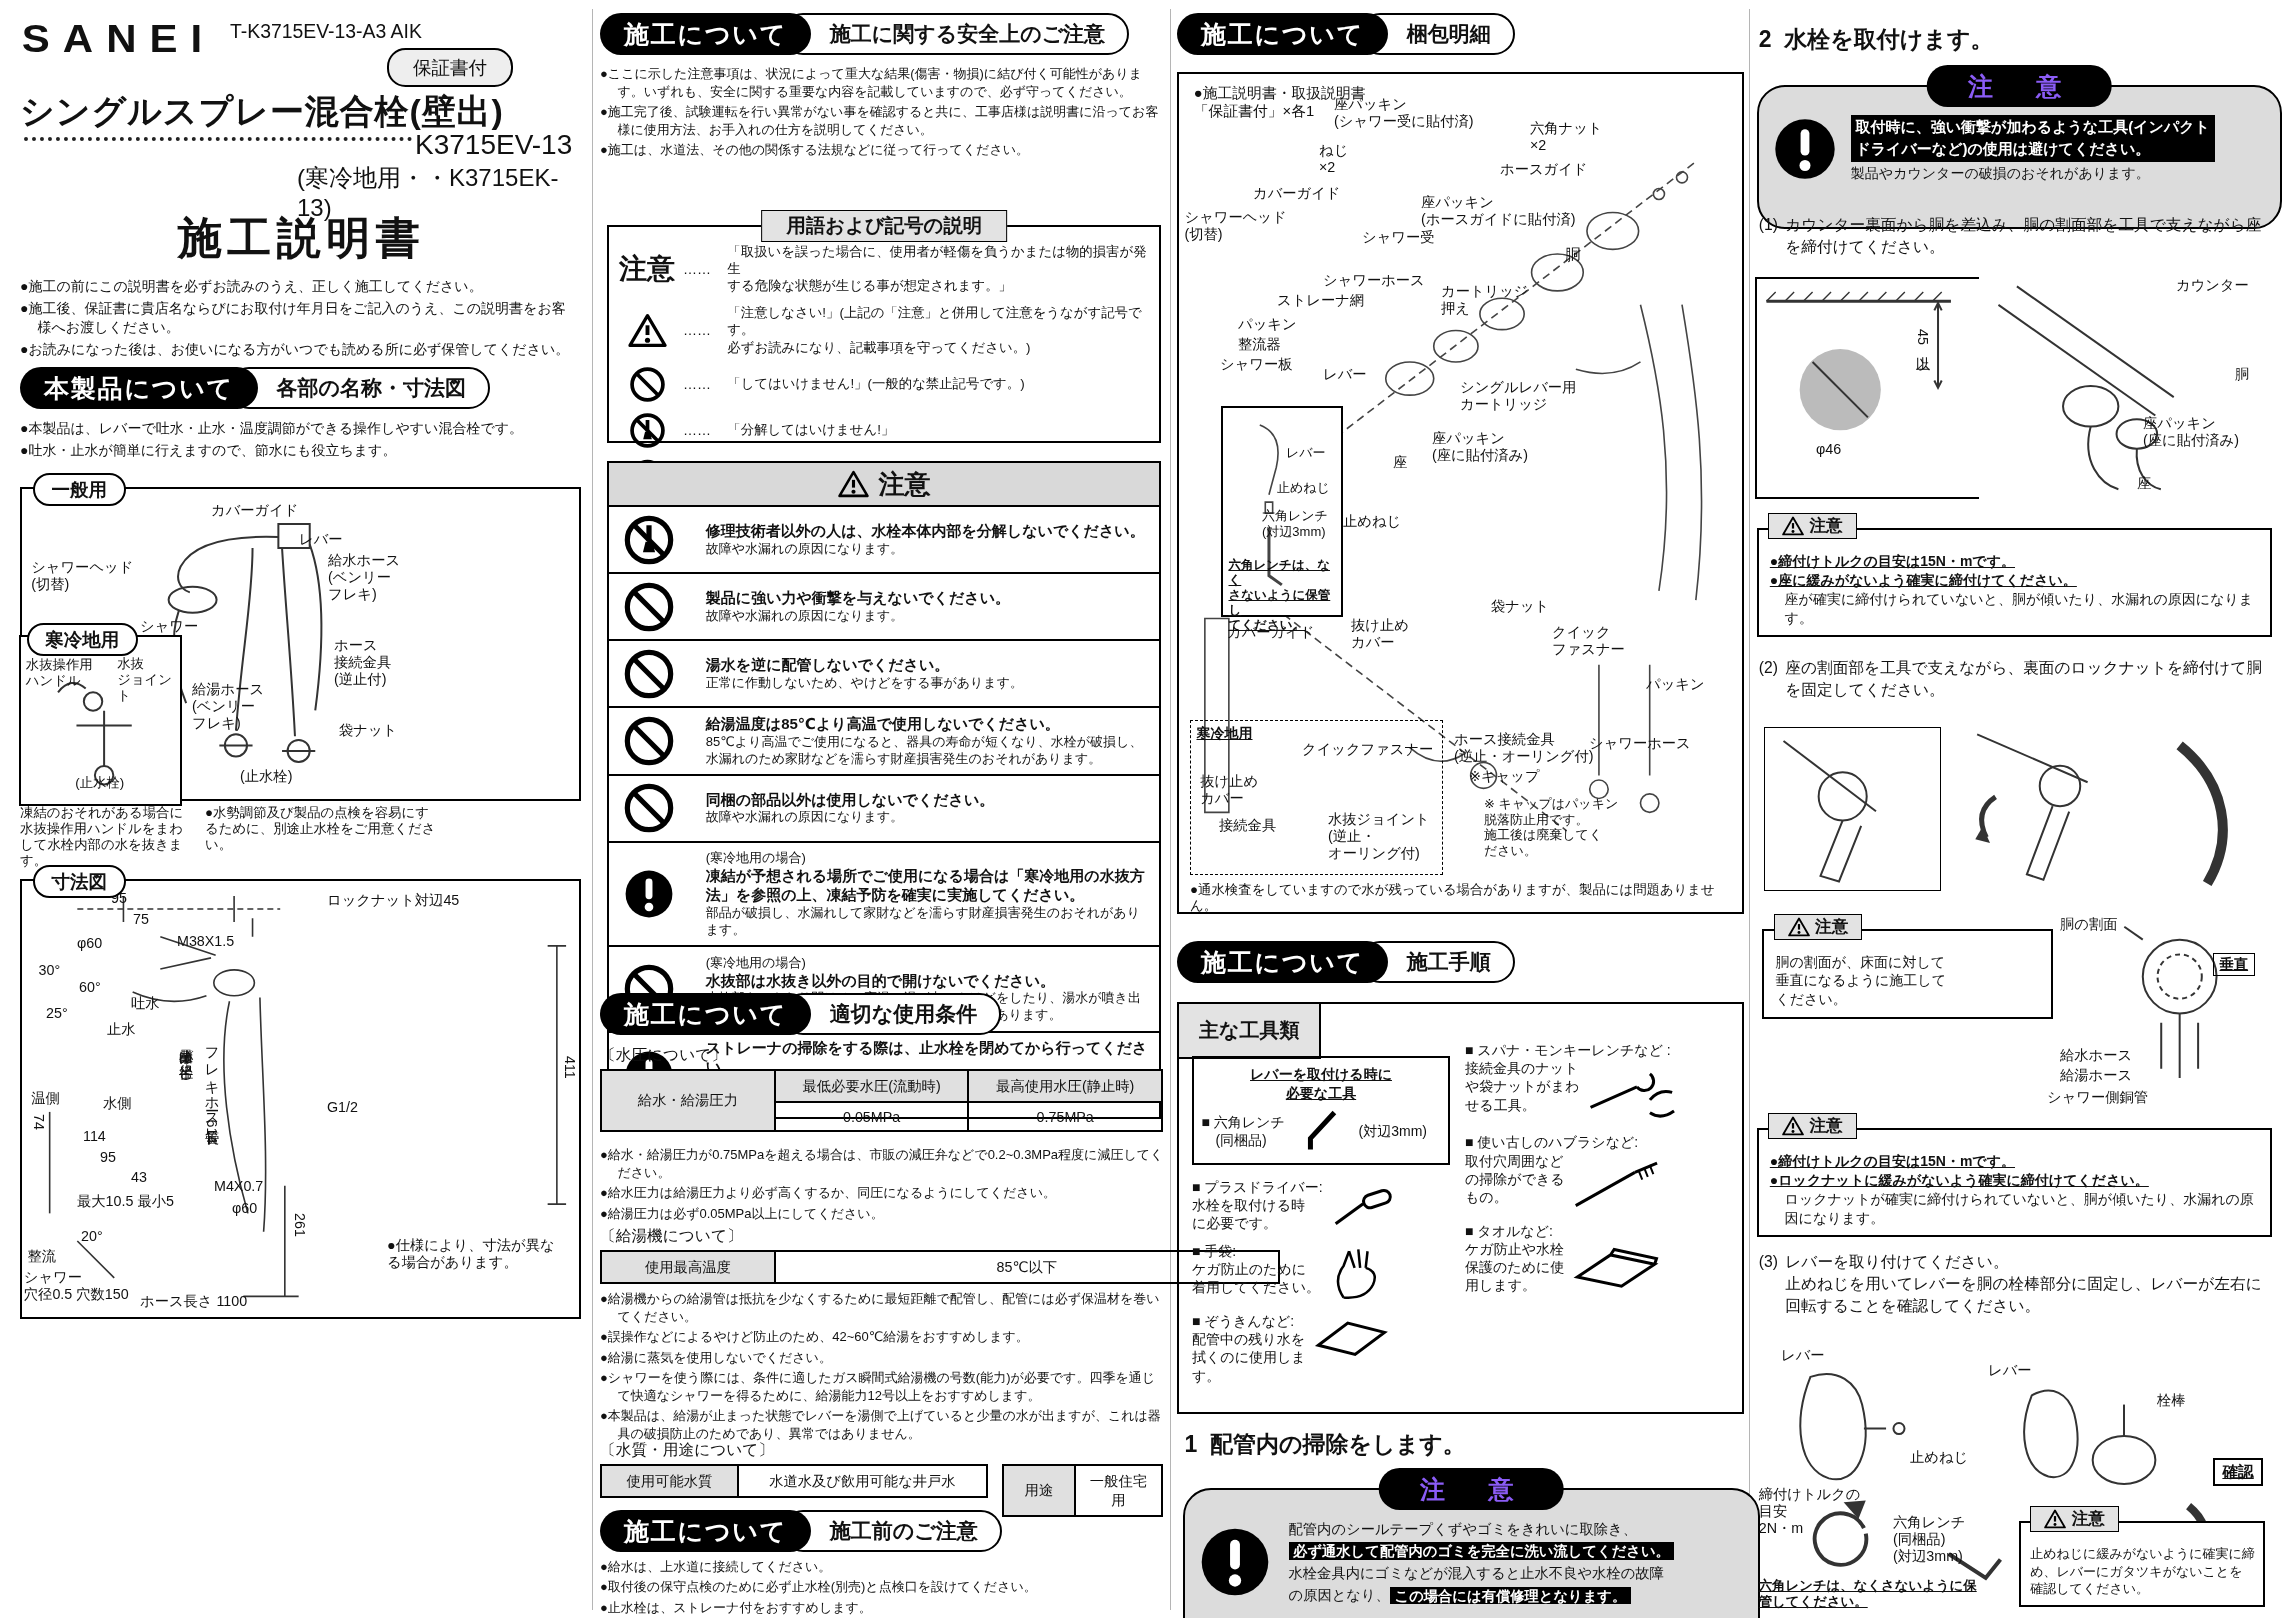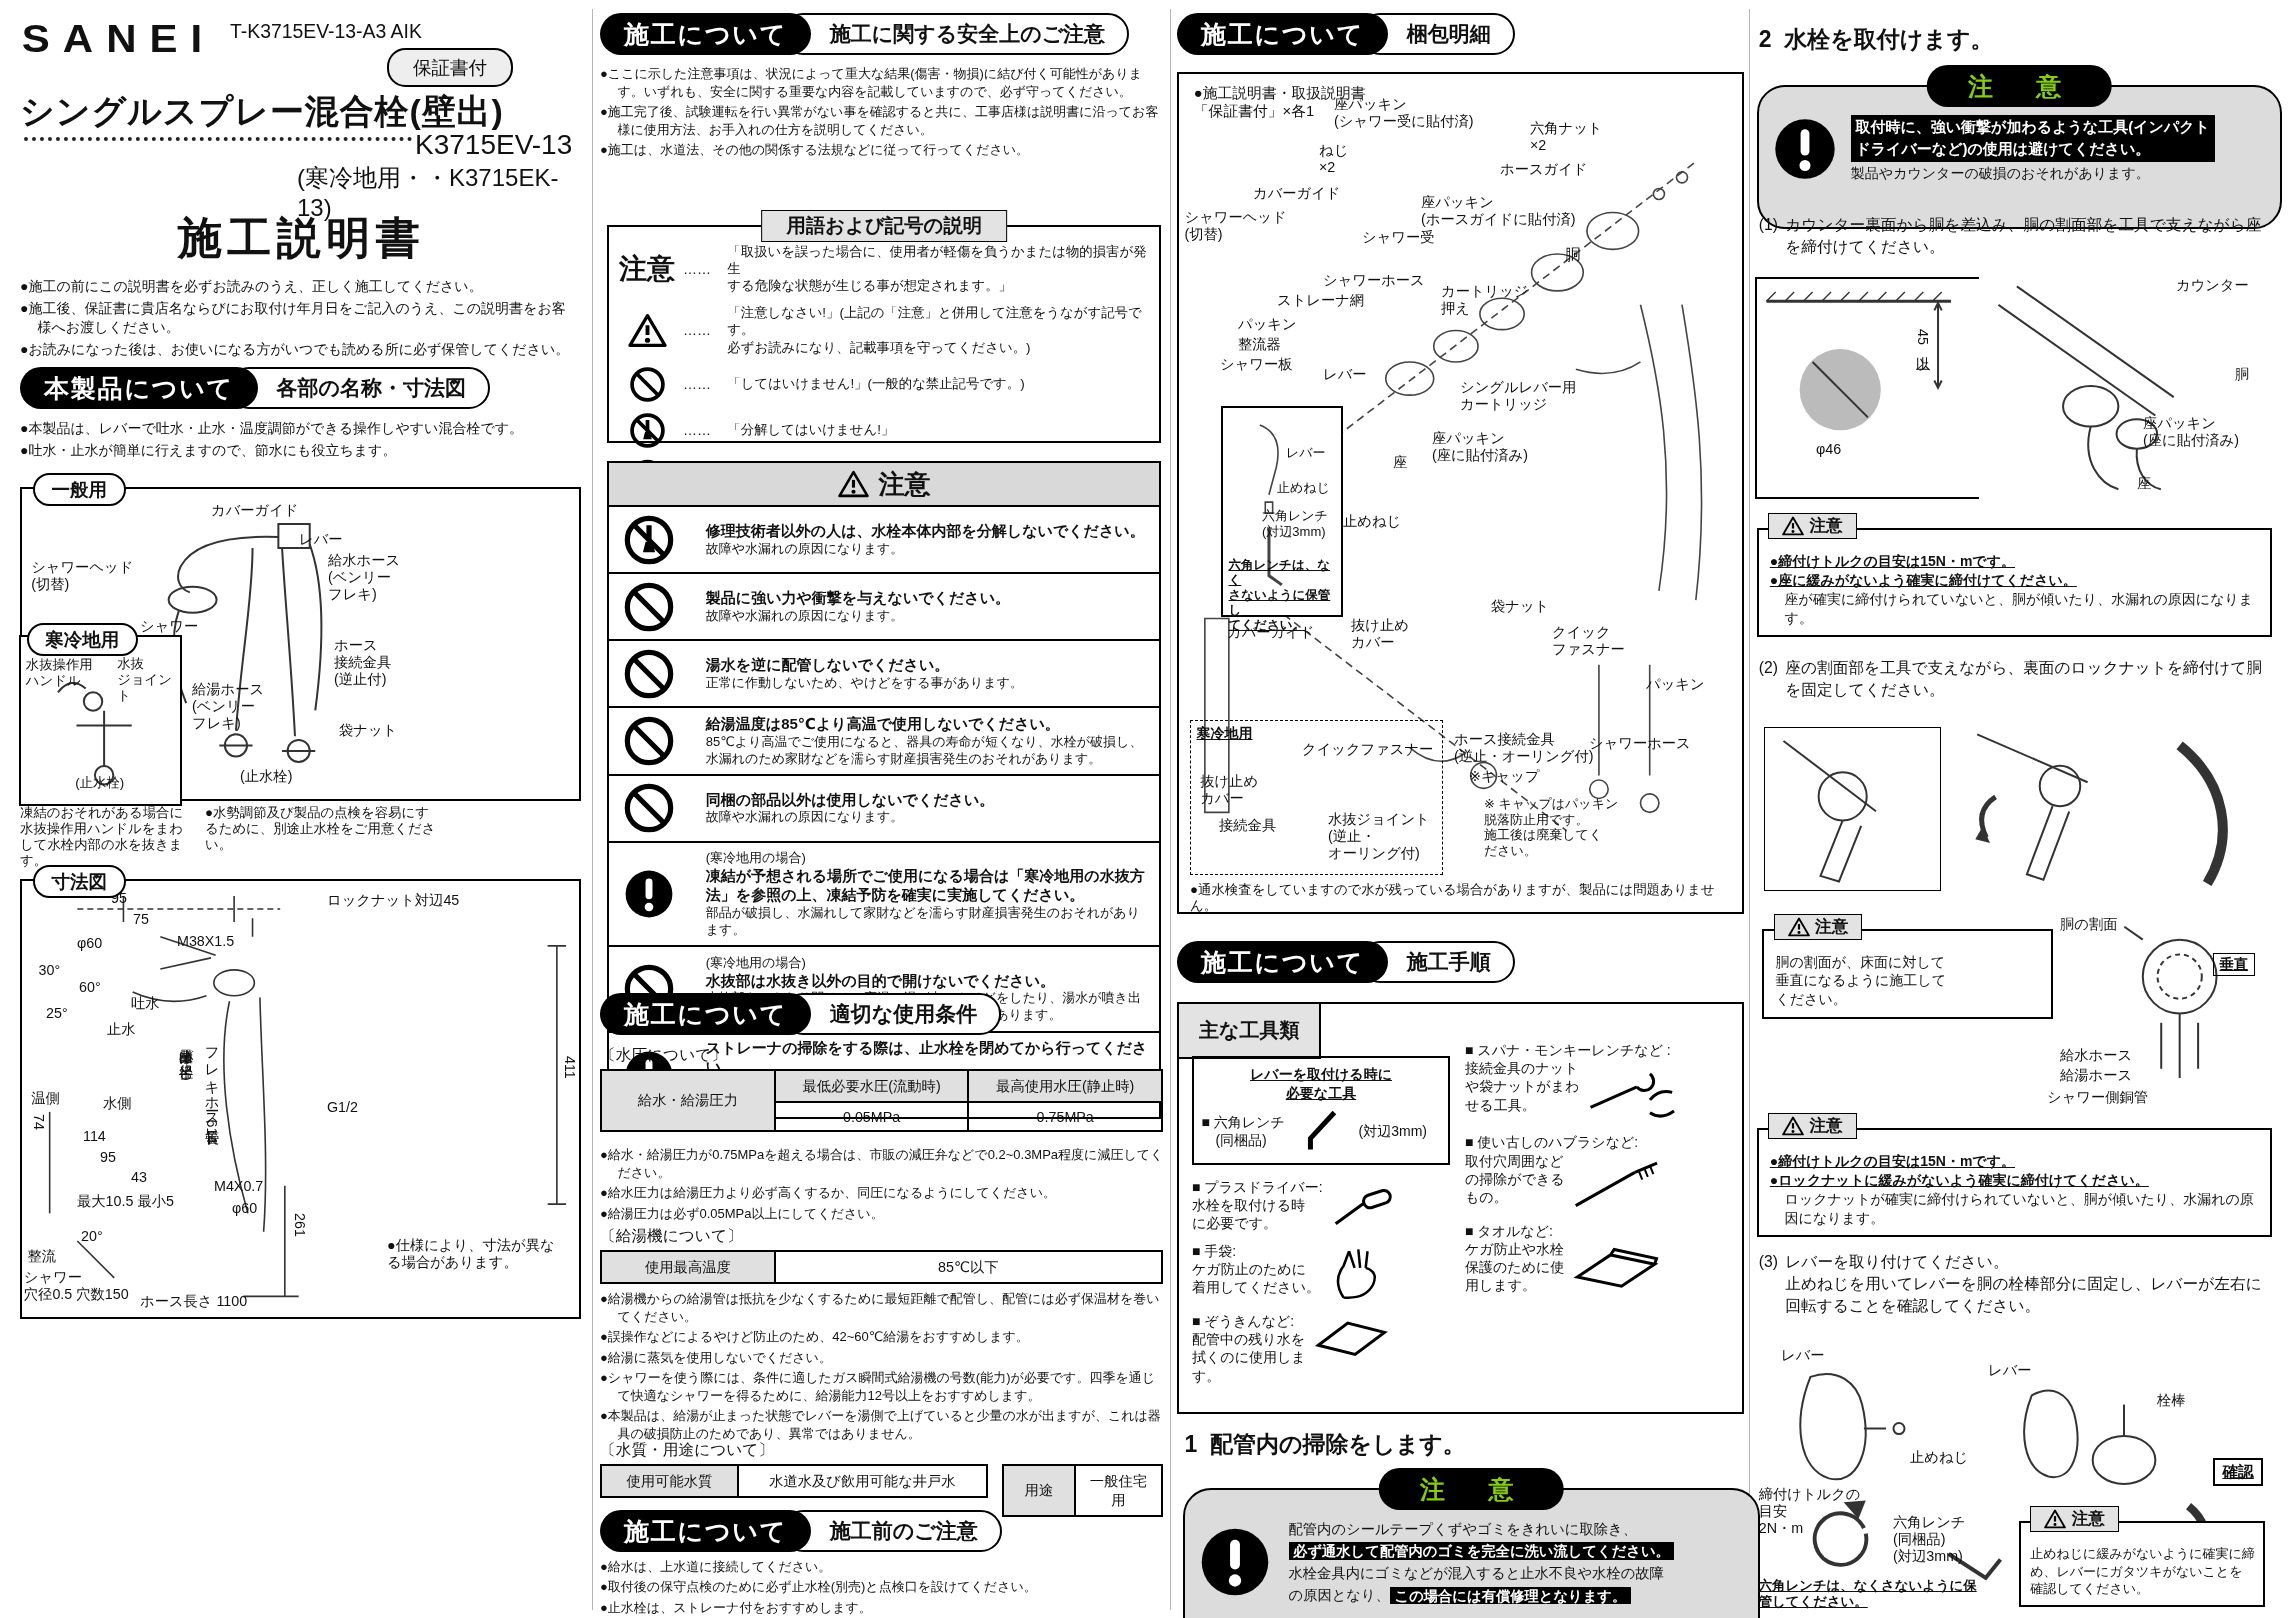--- a/index.html
+++ b/index.html
@@ -18,21 +18,21 @@
   
   .diag { position:absolute; border:2.8px solid #000; background:#fff; }
   .rtab { position:absolute; top:-15.7px; left:11px; background:#fff; border:2.8px solid #000; border-radius:16.6px;
           padding:1.8px 16.6px; font-size:18.5px; font-weight:bold; z-index:3; white-space:nowrap;}
   .dlabel { position:absolute; font-size:14.3px; line-height:1.2; white-space:pre-line; }
   .vtext { writing-mode:vertical-rl; }
   .bullet { padding-left:17.5px; text-indent:-17.5px; font-size:14px; line-height:1.36; margin-bottom:2.8px; }
   .small { font-size:13px; }
   
   .gcau { position:absolute; background:#dcdcdc; border:2.8px solid #000; border-radius:28px; padding:28px 14.8px 9.2px 13px; }
-  .gcau .pill { position:absolute; top:-22px; left:50%; transform:translateX(-50%); background:#000; color:#84cc16;
+  .gcau .pill { position:absolute; top:-22px; left:50%; transform:translateX(-50%); background:#000; color:#8b5cf6;
                 border-radius:26px; padding:4.6px 41px; font-size:25px; font-weight:bold; letter-spacing:9.2px; white-space:nowrap;}
   .inv { background:#000; color:#fff; font-weight:bold; padding:0.9px 4.6px; }
   .mustbig { flex:0 0 78px; }
   
   .wbox { position:absolute; border:2.8px solid #000; background:#fff; padding:22px 9.2px 7.4px 11px; }
   .wtab { position:absolute; top:-16.6px; left:9.2px; background:#e3e3e3; border:1.8px solid #000; padding:0.9px 13px;
           font-size:16.6px; font-weight:bold; display:flex; align-items:center; gap:5.5px; white-space:nowrap;}
   .wline { font-size:14px; line-height:1.35; }
   
   .ctab { position:absolute; border:2.8px solid #000; }
@@ -409,21 +409,21 @@
         <td>0.75MPa</td>
       </tr>
     </tbody>
       </table>
     <div style="position:absolute; top:1146px; left:0; width:565px;">
       <div class="bullet small">●給水・給湯圧力が0.75MPaを超える場合は、市販の減圧弁などで0.2~0.3MPa程度に減圧してください。</div>
       <div class="bullet small">●給水圧力は給湯圧力より必ず高くするか、同圧になるようにしてください。</div>
       <div class="bullet small">●給湯圧力は必ず0.05MPa以上にしてください。</div>
     </div>
     <div style="position:absolute; top:1226px; left:0; font-size:15.7px;">〔給湯機について〕</div>
-    <table class="spec" style="position:absolute; top:1250px; left:0; width:563px;">
+    <table class="spec" style="position:absolute; top:1250px; left:0; width:680px;">
       <tbody>
           <tr>
         <td class="gy" style="width:157px;">使用最高温度</td>
         <td>85℃以下</td>
       </tr>
     </tbody>
       </table>
     <div style="position:absolute; top:1290px; left:0; width:565px;">
       <div class="bullet small">●給湯機からの給湯管は抵抗を少なくするために最短距離で配管し、配管には必ず保温材を巻いてください。</div>
       <div class="bullet small">●誤操作などによるやけど防止のため、42~60℃給湯をおすすめします。</div>

